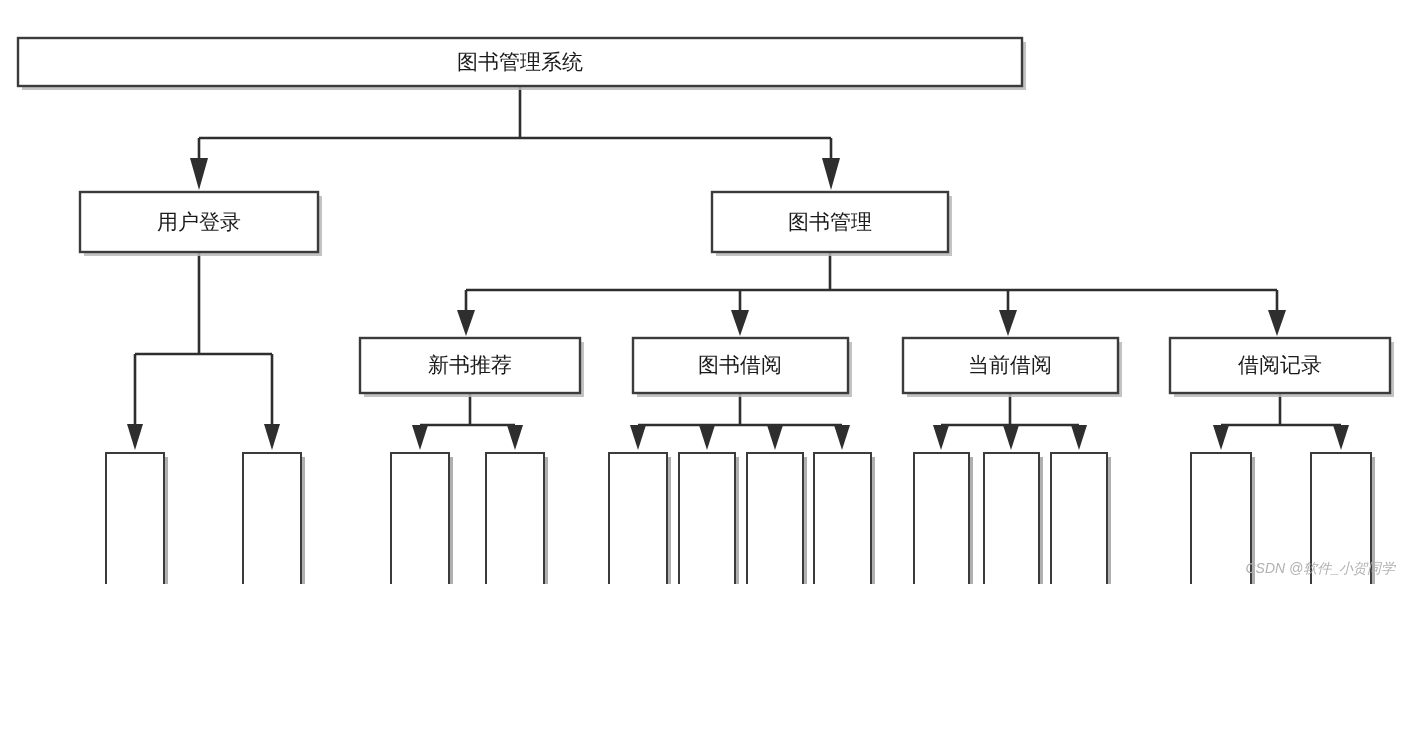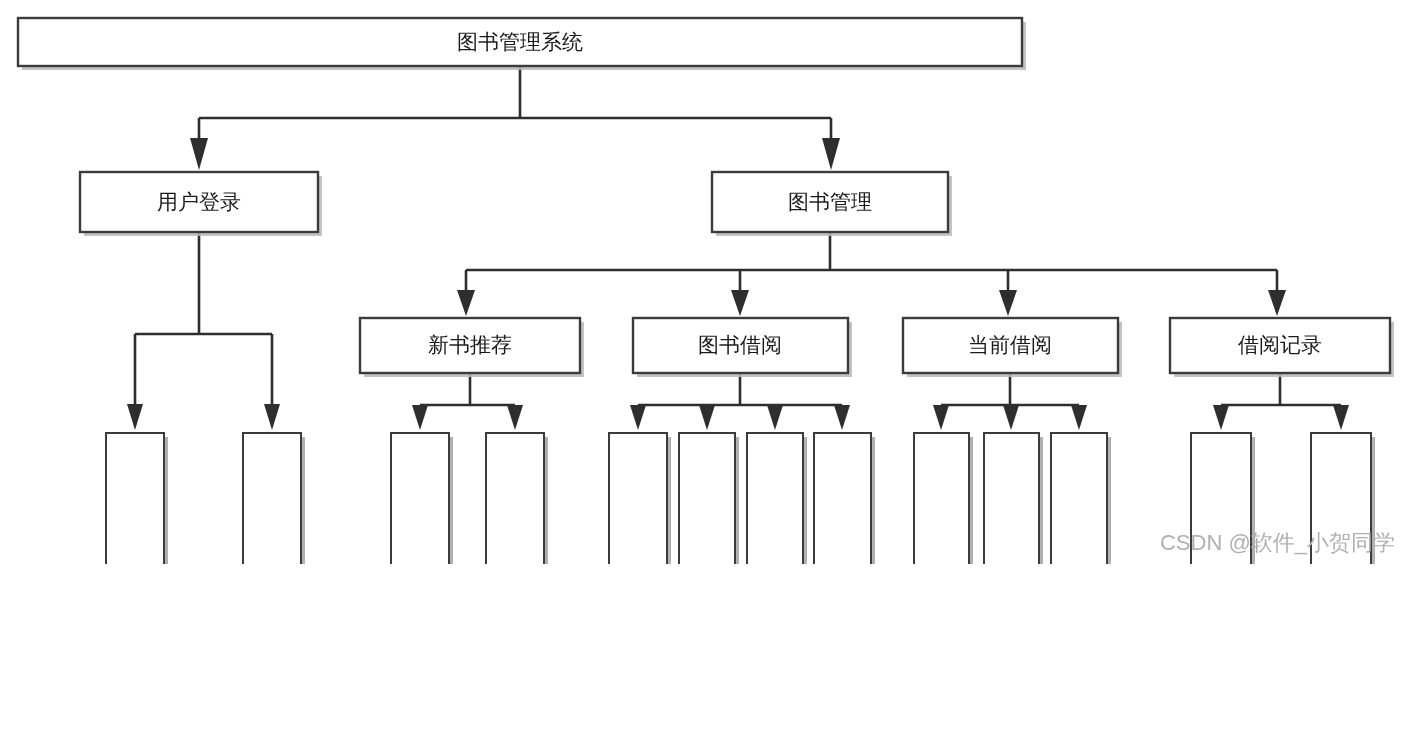--- a/index.html
+++ b/index.html
@@ -10,20 +10,21 @@
   }
   body {
     font-family: "Liberation Sans", "DejaVu Sans", sans-serif;
   }
   #diagram-root {
     position: relative;
     width: 1405px;
     height: 564px;
     background: #ffffff;
     overflow: hidden;
+    margin-top: 20px;
   }
   svg.flow {
     position: absolute;
     top: 0;
     left: 0;
     width: 1405px;
     height: 747px;
     display: block;
   }
   .node-box {
@@ -56,24 +57,25 @@
     font-family: "Liberation Sans", "DejaVu Sans", sans-serif;
     fill: #1a1a1a;
     font-size: 21px;
     letter-spacing: 1px;
   }
   .watermark {
     position: absolute;
     right: 10px;
     bottom: 6px;
     font-family: "Liberation Sans", "DejaVu Sans", sans-serif;
-    font-size: 22px;
+    font-size: 14px;
     color: #b0b0b0;
     white-space: nowrap;
     user-select: none;
+    font-style: italic;
   }
 </style>
 </head>
 <body>
 
 <div id="diagram-root">
 
   <svg class="flow" viewBox="0 0 1405 747" xmlns="http://www.w3.org/2000/svg">
 
     <g>

